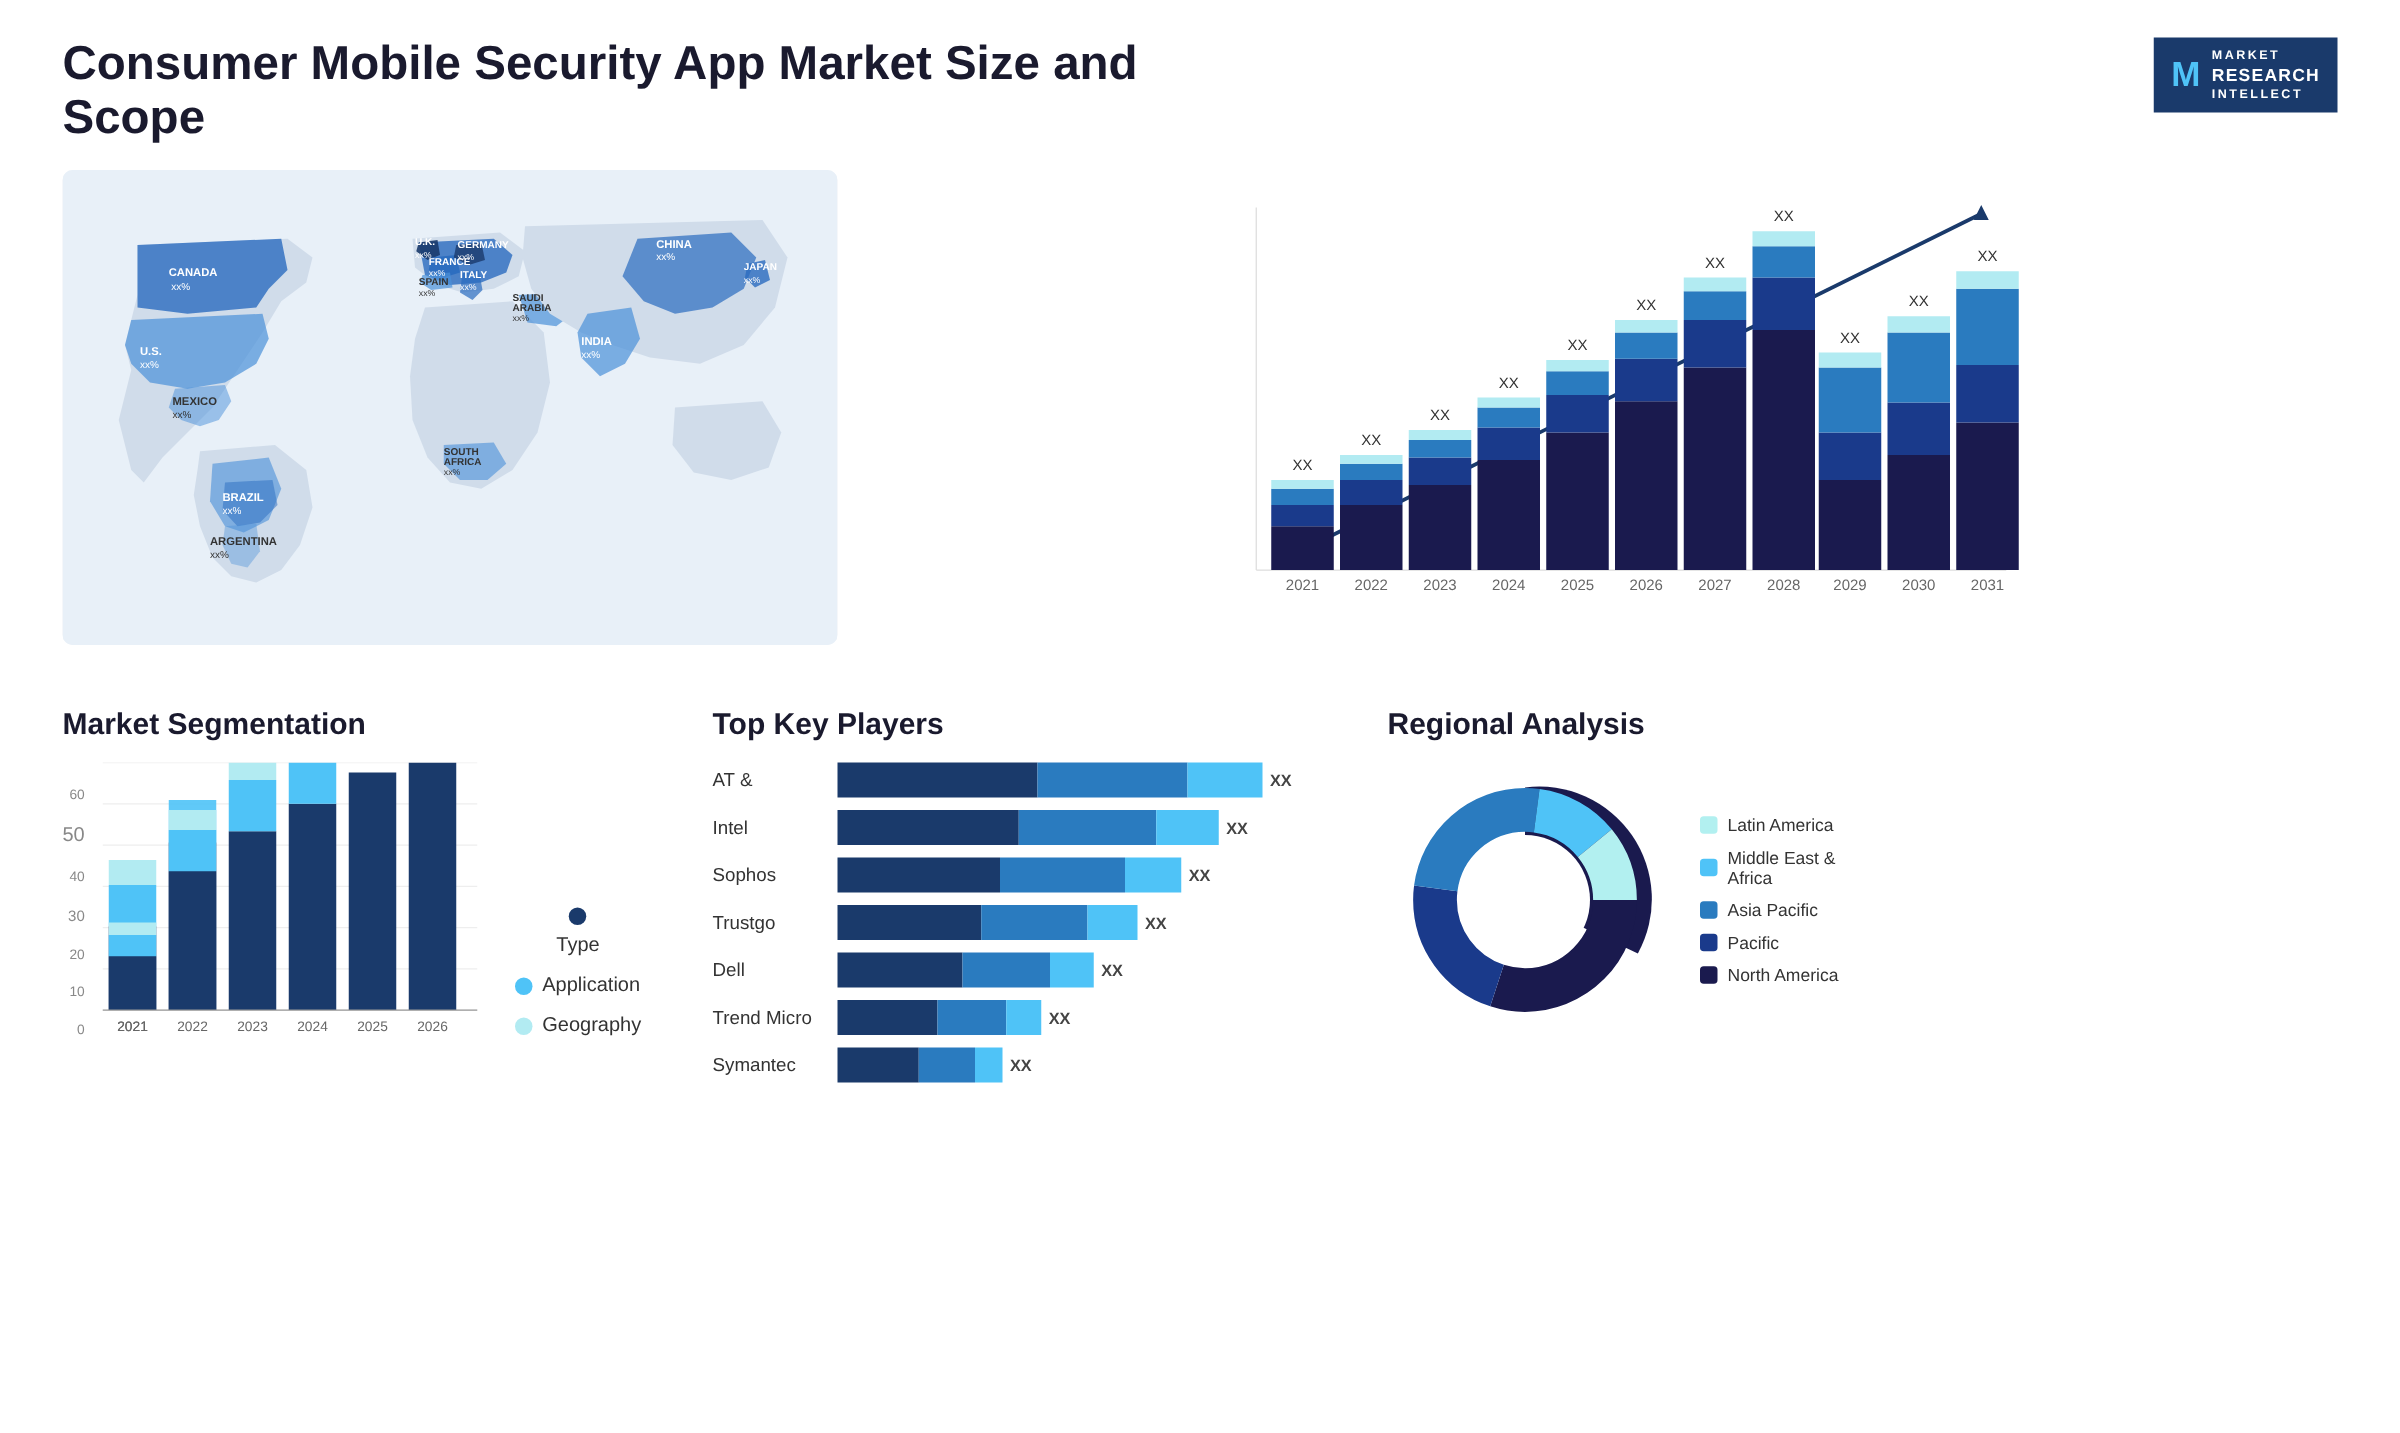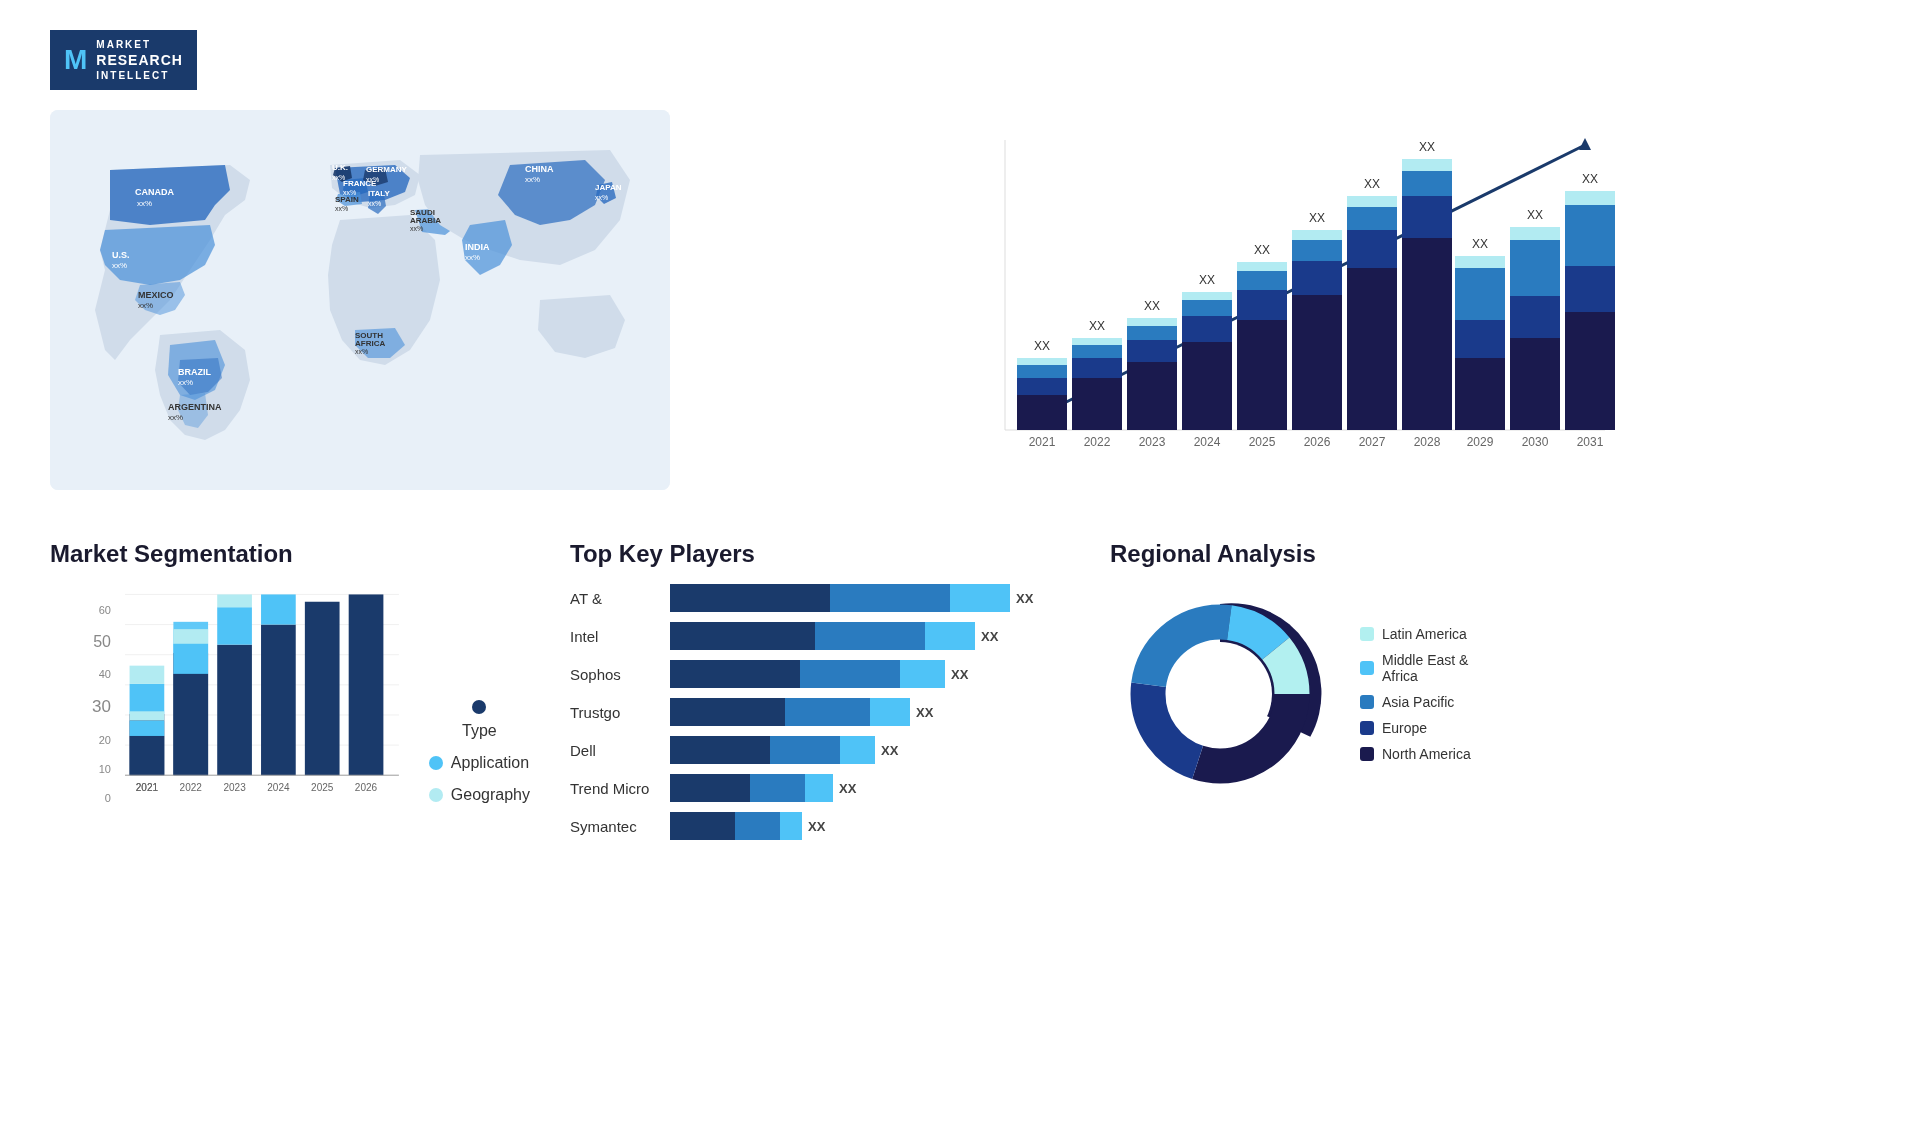--- a/index.html
+++ b/index.html
@@ -183,20 +183,21 @@
       font-size: 12px;
       color: #888;
       text-align: right;
       margin-top: 10px;
     }
   </style>
 </head>
 <body>
 
 <div class="header">
+  <h1 class="page-title">Consumer Mobile Security App Market Size and Scope</h1>
   <div class="logo-area">
     <div class="logo-box">
       <span class="logo-m">M</span>
       <div class="logo-text">
         <div class="line1">MARKET</div>
         <div class="line2">RESEARCH</div>
         <div class="line3">INTELLECT</div>
       </div>
     </div>
   </div>
@@ -384,21 +385,21 @@
   <div class="bottom-grid">
 
     <div class="segmentation-section">
       <h2>Market Segmentation</h2>
       <div style="display:flex; align-items:flex-end; gap:10px;">
 
         <div style="display:flex;flex-direction:column;justify-content:space-between;height:220px;padding-bottom:20px;margin-right:4px;">
           <span style="font-size:11px;color:#888;text-align:right;">60</span>
           <span style="font-size:16px;color:#888;text-align:right;">50</span>
           <span style="font-size:11px;color:#888;text-align:right;">40</span>
-          <span style="font-size:17px;color:#888;text-align:right;margin-left:42px;">30</span>
+          <span style="font-size:12px;color:#888;text-align:right;">30</span>
           <span style="font-size:11px;color:#888;text-align:right;">20</span>
           <span style="font-size:11px;color:#888;text-align:right;">10</span>
           <span style="font-size:11px;color:#888;text-align:right;">0</span>
         </div>
         <svg viewBox="0 0 300 240" width="300" height="240">
 
           <line x1="0" y1="0" x2="300" y2="0" stroke="#eee" stroke-width="1"></line>
           <line x1="0" y1="33" x2="300" y2="33" stroke="#eee" stroke-width="1"></line>
           <line x1="0" y1="66" x2="300" y2="66" stroke="#eee" stroke-width="1"></line>
           <line x1="0" y1="99" x2="300" y2="99" stroke="#eee" stroke-width="1"></line>
@@ -576,21 +577,21 @@
           <div class="reg-legend-item">
             <div class="reg-legend-dot" style="background:#4fc3f7;"></div>
             <span>Middle East &amp;<br>Africa</span>
           </div>
           <div class="reg-legend-item">
             <div class="reg-legend-dot" style="background:#2a7bbf;"></div>
             <span>Asia Pacific</span>
           </div>
           <div class="reg-legend-item">
             <div class="reg-legend-dot" style="background:#1a3a8b;"></div>
-            <span>Europe</span>
+            <span>Pacific</span>
           </div>
           <div class="reg-legend-item">
             <div class="reg-legend-dot" style="background:#1a1a4e;"></div>
             <span>North America</span>
           </div>
         </div>
       </div>
     </div>
 
   </div>

